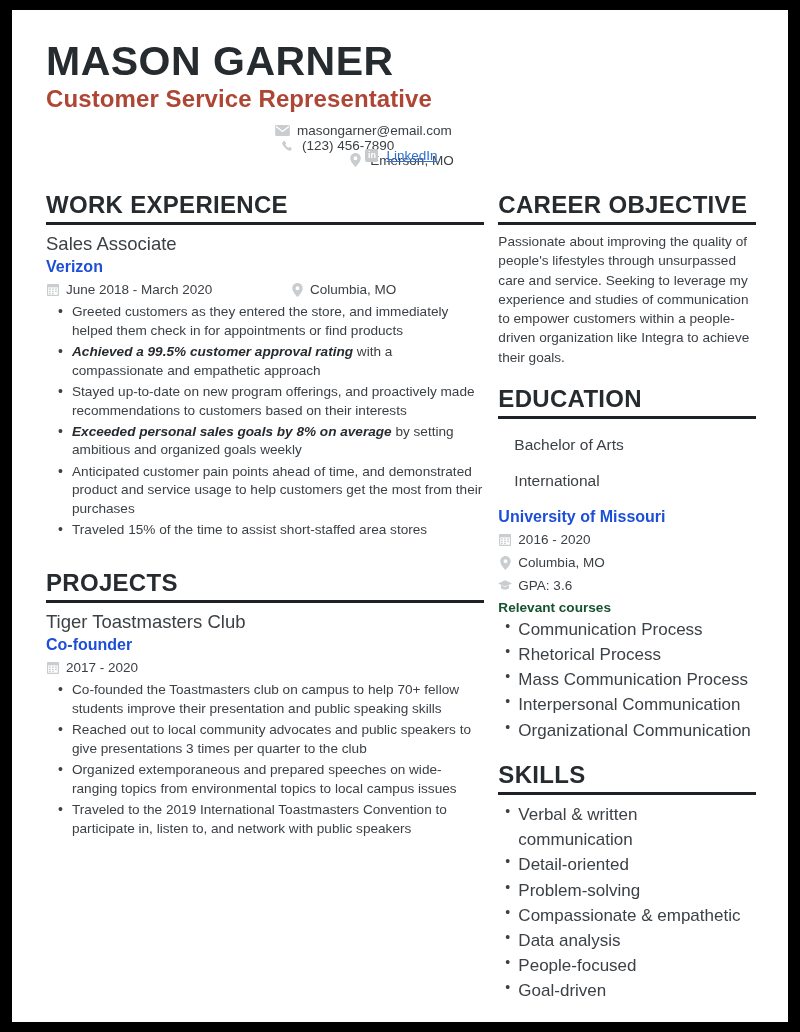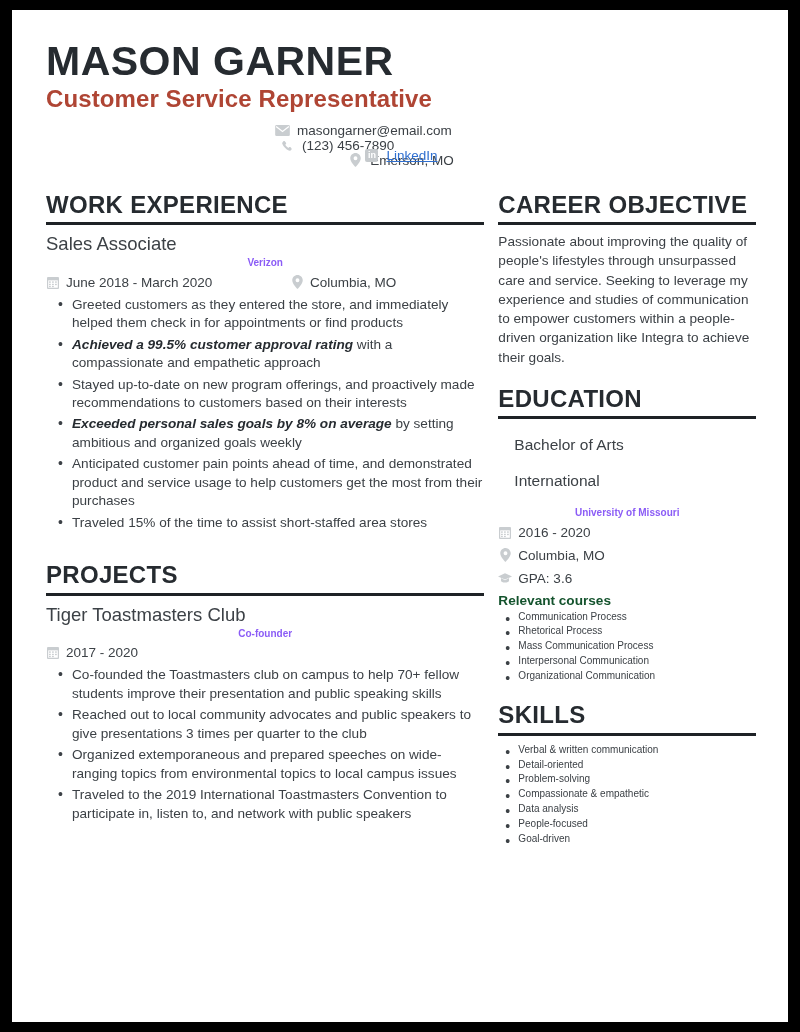--- a/index.html
+++ b/index.html
@@ -111,26 +111,25 @@
     margin-bottom: 7px;
   }
   .job-title {
     font-size: 18.5px;
     color: #3C4146;
     margin: 0 0 2px 0;
     line-height: 1.25;
     font-weight: normal;
   }
   .org {
-    font-size: 10px;
-    font-weight: bold;
-    color: #8b5cf6;
+    font-size: 16px;
+    font-weight: bold;
+    color: #1d4ed8;
     margin: 0 0 3px 0;
     line-height: 1.25;
-    text-align: center;
   }
   .meta-row {
     display: flex;
     align-items: center;
     margin-bottom: 4px;
     height: 19px;
   }
   .meta {
     display: inline-flex;
     align-items: center;
@@ -195,21 +194,21 @@
     color: #14532d;
     margin: 5px 0 2px 0;
   }
   ul.bul-r {
     margin: 0;
     padding-left: 20px;
     list-style: none;
   }
   ul.bul-r li {
     position: relative;
-    font-size: 10px;
+    font-size: 17px;
     line-height: 1.48;
     color: #3C4146;
   }
   ul.bul-r li:before {
     content: "•";
     position: absolute;
     left: -13px;
     top: -1px;
     font-size: 14px;
     color: #3C4146;

